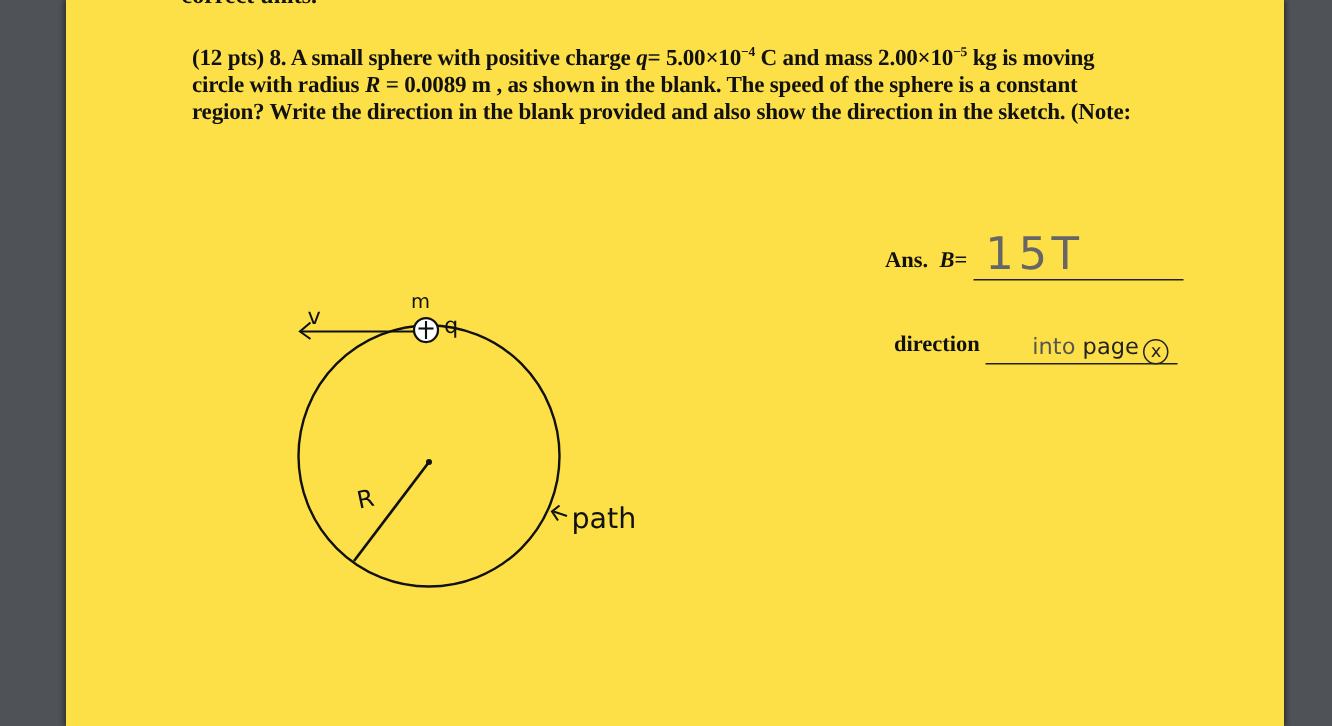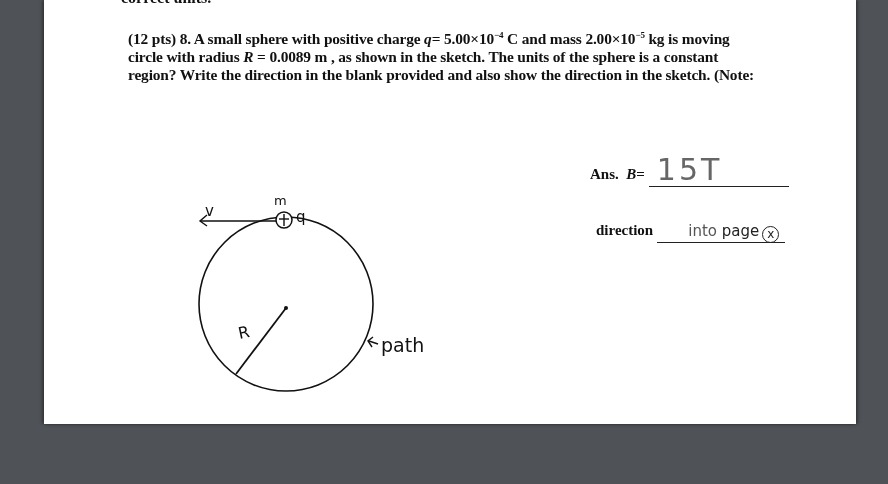--- a/index.html
+++ b/index.html
@@ -3,22 +3,22 @@
 <meta charset="utf-8">
 <style>
   html, body { margin: 0; padding: 0; }
   body {
     width: 888px; height: 484px; overflow: hidden;
     background: #4f5357;
     position: relative;
     font-family: "Liberation Serif", "DejaVu Serif", serif;
   }
   .page {
-    position: absolute; left: 44px; top: 0; width: 812px; height: 424px;
-    background: #ffffff;
+    position: absolute; left: 44px; top: 0; width: 812px; height: 484px;
+    background: #fde047;
     box-shadow: -2px 0 3px rgba(0,0,0,0.35), 2px 0 3px rgba(0,0,0,0.35);
   }
   .cutoff {
     position: absolute; left: 77px; top: -11px;
     font-size: 16px; font-weight: bold; color: #111;
   }
   .problem {
     position: absolute; left: 84px; top: 30px; width: 680px;
     font-size: 15.4px; font-weight: bold; color: #111;
     line-height: 18.2px; letter-spacing: -0.15px;
@@ -63,21 +63,21 @@
 
   <div class="problem">
     <span class="line">
       <span>(12 pts)</span>
       <span>8.</span>
       <span>A small sphere with positive charge</span>
       <span class="math">q</span><span>= 5.00×10</span><sup>−4</sup><span> C and mass </span><span>2.00×10</span><sup>−5</sup><span> kg  is moving</span>
     </span>
     <span class="line">
       <span>circle with radius</span>
-      <span class="math">R</span><span> = 0.0089 m</span><span> , as shown in the sketch.  The units of the sphere is a constant</span>
+      <span class="math">R</span><span> = 0.0089 m</span><span> , as shown in the blank.  The speed of the sphere is a constant</span>
     </span>
     <span class="line">region?  Write the direction in the blank provided and also show the direction in the sketch.  (Note:</span>
   </div>
 
   <div class="ans-row b">
     <span>Ans.</span>&nbsp;&nbsp;<span class="math">B</span><span> =</span>
     <span class="blank b">
       <span class="hand b">15T</span>
     </span>
   </div>

